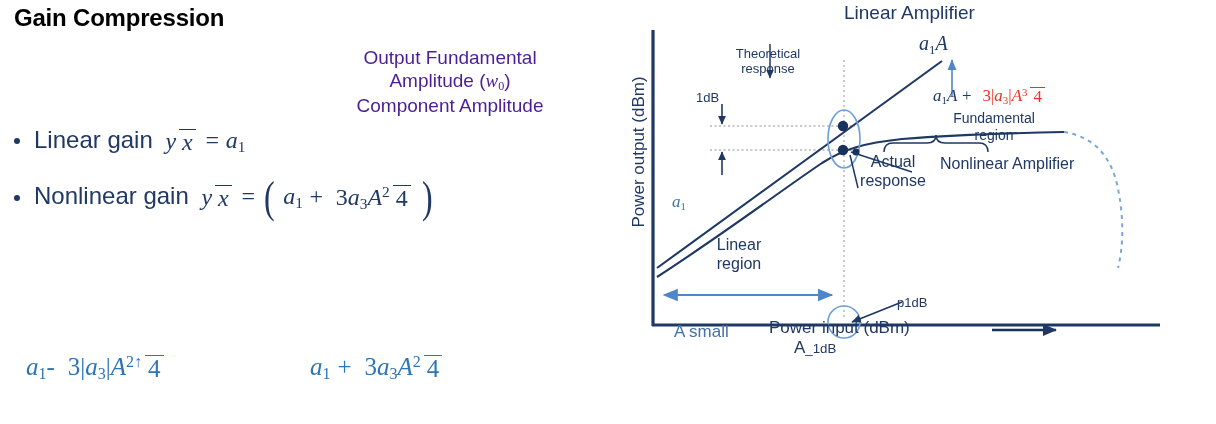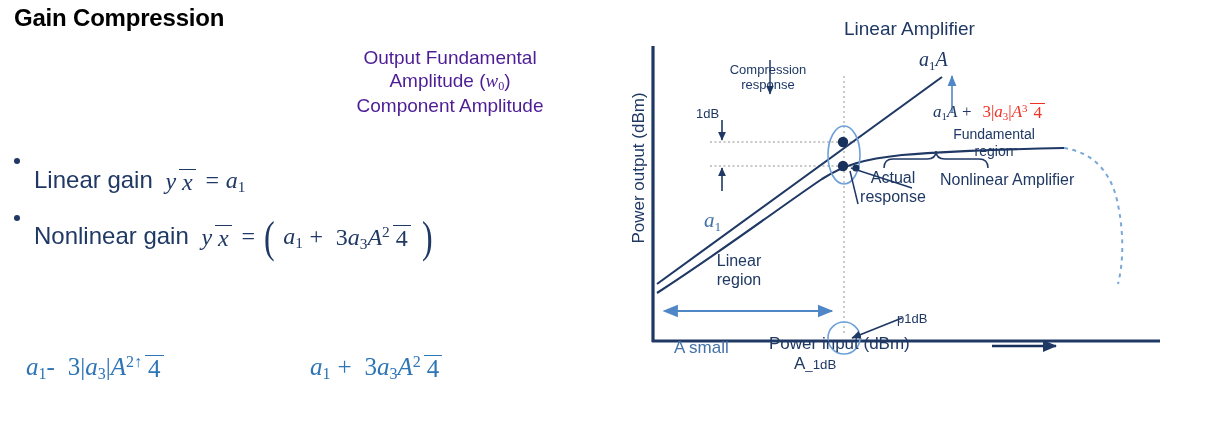--- a/index.html
+++ b/index.html
@@ -44,21 +44,21 @@
   }
   #bullet-linear { left: 14px; top: 126px; }
   #bullet-nonlinear { left: 14px; top: 180px; }
   .bullet-dot {
     width: 6px; height: 6px;
     border-radius: 50%;
     background: #1F3864;
     margin-right: 14px;
     flex: 0 0 auto;
   }
-  .bullet-text { white-space: nowrap; margin-top: 40px; }
+  .bullet-text { white-space: nowrap; }
 
   
   .mi { font-family: "Liberation Serif", serif; font-style: italic; }
   .mn { font-family: "Liberation Serif", serif; font-style: normal; }
   .subn { font-size: 0.64em; vertical-align: -0.28em; font-style: normal;
           font-family: "Liberation Serif", serif; }
   .sup { font-size: 0.64em; vertical-align: 0.50em; font-style: normal;
          font-weight: inherit; font-family: "Liberation Serif", serif; }
 
   .frac {
@@ -86,21 +86,21 @@
   .bottom-formula {
     font-size: 25px;
     color: #2E75B6;
     white-space: nowrap;
   }
   #formula-minus { left: 26px; top: 352px; }
   #formula-plus  { left: 310px; top: 352px; }
 
   
   #chart {
-    left: 612px; top: 16px;
+    left: 612px; top: 0px;
     width: 604px; height: 396px;
   }
   #chart-svg { display: block; }
 
   .cap {
     position: absolute;
     color: #1F3864;
     white-space: nowrap;
     font-family: "Liberation Sans", sans-serif;
   }
@@ -121,21 +121,21 @@
   #lbl-a1A { left: 307px; top: 32px; font-size: 20px; }
   #lbl-1dB { left: 84px; top: 90px; font-size: 13px; }
   #lbl-actual { left: 239px; top: 152px; font-size: 16px;
                 width: 84px; text-align: center; line-height: 1.2;
                 white-space: normal; }
   #lbl-compression-eq { left: 321px; top: 86px; font-size: 17px; }
   #lbl-compression { left: 334px; top: 110px; font-size: 14px;
                      width: 96px; text-align: center; line-height: 1.22;
                      white-space: normal; }
   #lbl-nonlinear-amp { left: 328px; top: 155px; font-size: 16px; }
-  #lbl-a1-slope { left: 60px; top: 192px; font-size: 21px; margin-left: 32px; }
+  #lbl-a1-slope { left: 60px; top: 192px; font-size: 17px; }
   #lbl-linear-region { left: 92px; top: 235px; font-size: 16px;
                        width: 70px; text-align: center; line-height: 1.2;
                        white-space: normal; }
   #lbl-p1dB { left: 285px; top: 295px; font-size: 13px; }
   #lbl-asmall { left: 62px; top: 322px; font-size: 17px; }
   #lbl-xaxis { left: 157px; top: 318px; font-size: 17px; }
   #lbl-A1dB { left: 182px; top: 338px; font-size: 17px; }
   #lbl-A-amp { left: 452px; top: 320px; font-size: 17px; }
   #lbl-A-amp .ubl {
     border-bottom: 2px solid #6FA0D8;
@@ -266,21 +266,21 @@
     <line x1="290" y1="302" x2="240" y2="322" stroke="#1F3864" stroke-width="1.6" marker-end="url(#arrowNavy)"></line>
 
     <line x1="380" y1="330" x2="444" y2="330" stroke="#17315C" stroke-width="2.4" marker-end="url(#arrowNavy)"></line>
   </svg>
 
   <div class="cap" id="chart-title">Linear Amplifier</div>
 
   <div class="cap" id="ylabel">Power output (dBm)</div>
 
   <div class="cap" id="lbl-theoretical">
-    <span>Compression</span><br>
+    <span>Theoretical</span><br>
     <span>response</span>
   </div>
 
   <div class="cap" id="lbl-a1A">
     <span class="mi">a</span><span class="subn">1</span><span class="mi">A</span>
   </div>
 
   <div class="cap" id="lbl-1dB">1dB</div>
 
   <div class="cap" id="lbl-actual">

